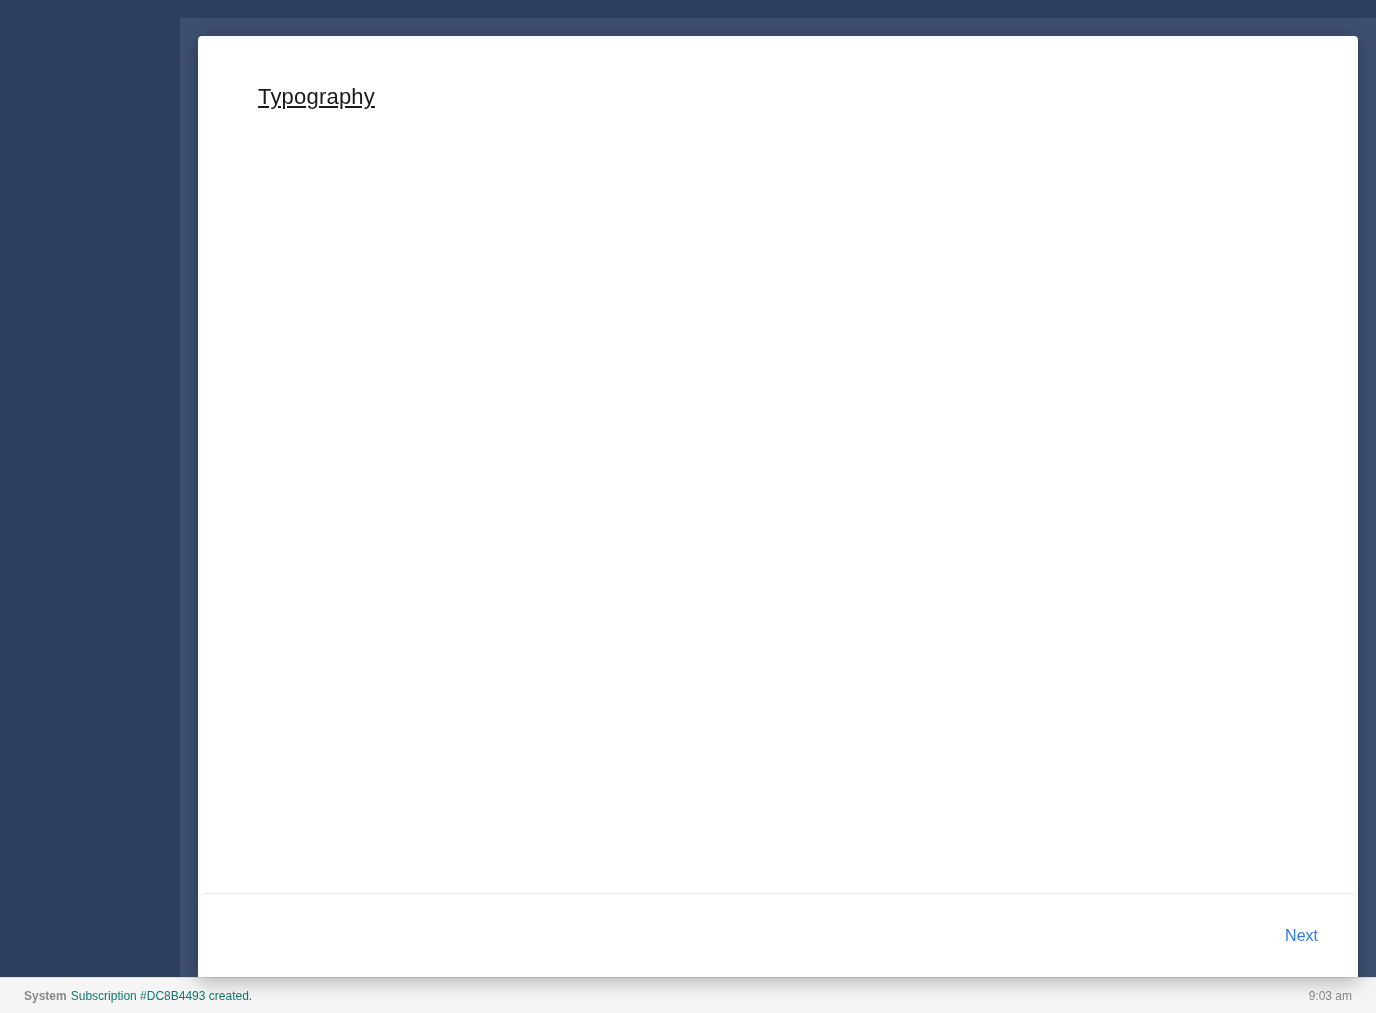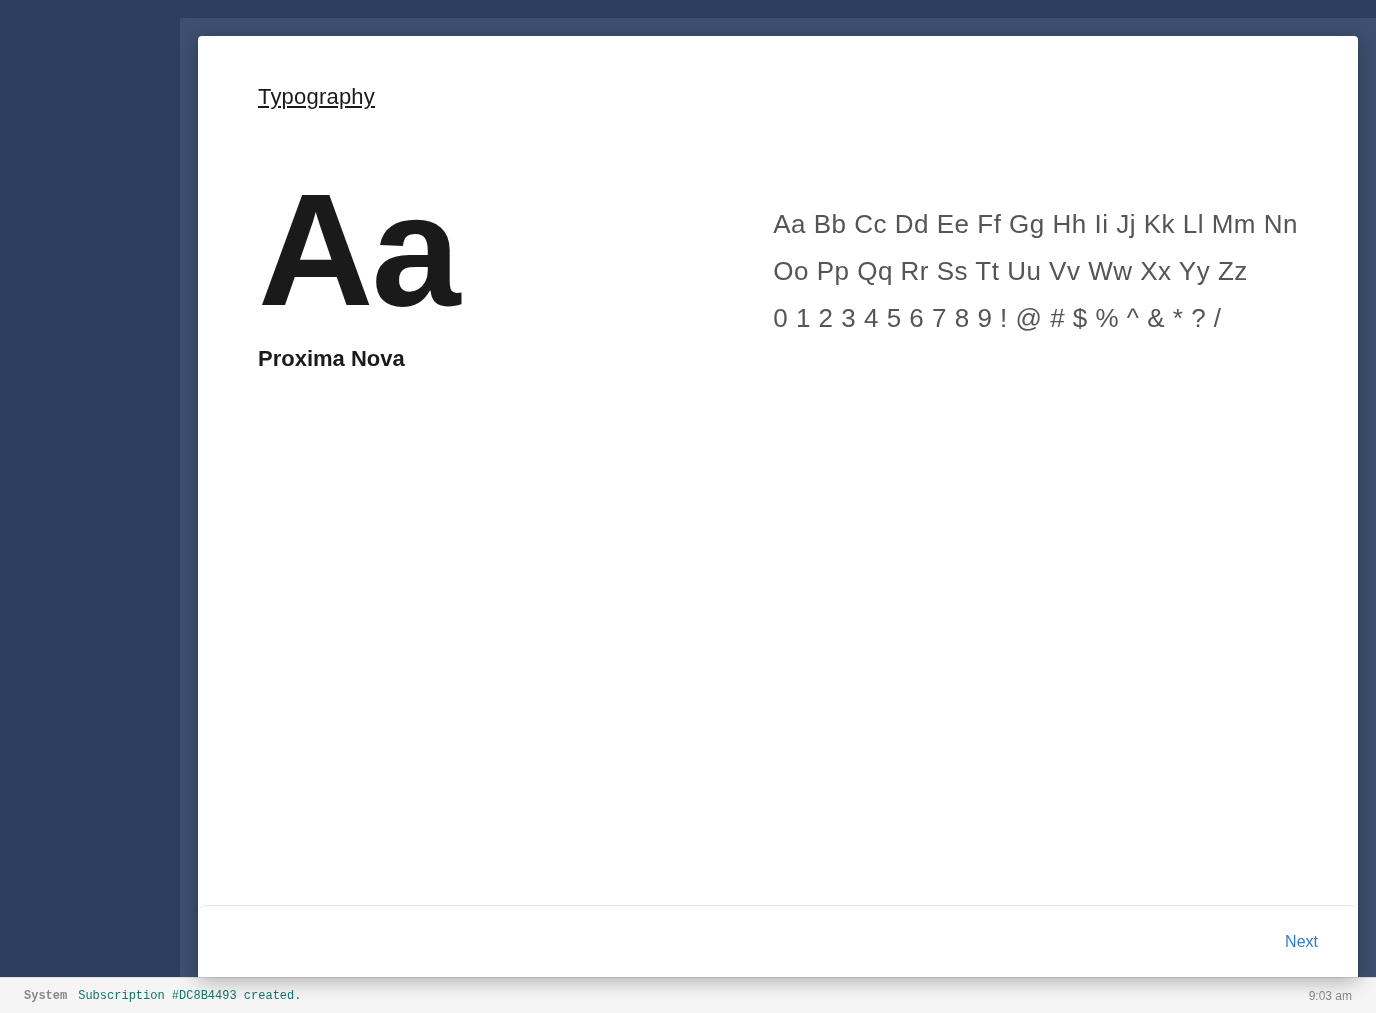--- a/index.html
+++ b/index.html
@@ -1,19 +1,18 @@
 <!DOCTYPE html>
 <html><head>
   <meta charset="utf-8">
   <style>
     * {
       margin: 0;
       padding: 0;
       box-sizing: border-box;
-      justify-content: space-between;
     }
 
     body {
       width: 1376px;
       height: 1013px;
       background-color: #3d5070;
       display: flex;
       flex-direction: column;
       font-family: -apple-system, BlinkMacSystemFont, 'Segoe UI', sans-serif;
       overflow: hidden;
@@ -108,21 +107,21 @@
 
     .font-alphabet-line {
       font-size: 26px;
       font-weight: 300;
       color: #555555;
       letter-spacing: 0.5px;
       font-family: Arial, sans-serif;
     }
 
     .modal-footer {
-      height: 72px;
+      height: 84px;
       border-top: 1px solid #e8e8e8;
       display: flex;
       align-items: center;
       justify-content: flex-end;
       padding: 8px 32px;
       flex-shrink: 0;
       border-radius: 8px;
     }
 
     .next-button {
@@ -142,22 +141,21 @@
       display: flex;
       align-items: center;
       justify-content: space-between;
       padding: 0 24px;
       flex-shrink: 0;
     }
 
     .status-bar-left {
       display: flex;
       align-items: center;
-      gap: 11px;
-      font-family: Liberation Mono, monospace;
+      gap: 4px;
     }
 
     .status-system-label {
       font-size: 12px;
       color: #888;
       font-weight: 600;
       text-transform: capitalize;
     }
 
     .status-message {
@@ -177,32 +175,20 @@
 <div class="top-bar"></div>
 
 <div class="main-area">
   <div class="sidebar"></div>
 
   <div class="modal-container">
     <div class="modal">
       <div class="modal-content">
         <h1 class="modal-title">Typography</h1>
 
-        <div class="font-showcase">
-          <div class="font-preview-left">
-            <div class="font-large-aa">Aa</div>
-            <div class="font-name">Proxima Nova</div>
-          </div>
-
-          <div class="font-preview-right">
-            <div class="font-alphabet-line">Aa Bb Cc Dd Ee Ff Gg Hh Ii Jj Kk Ll Mm Nn</div>
-            <div class="font-alphabet-line">Oo Pp Qq Rr Ss Tt Uu Vv Ww Xx Yy Zz</div>
-            <div class="font-alphabet-line">0 1 2 3 4 5 6 7 8 9 ! @ # $ % ^ &amp; * ? /</div>
-          </div>
-        </div>
       </div>
 
       <div class="modal-footer">
         <button class="next-button">Next</button>
       </div>
     </div>
   </div>
 </div>
 
 <div class="status-bar">

